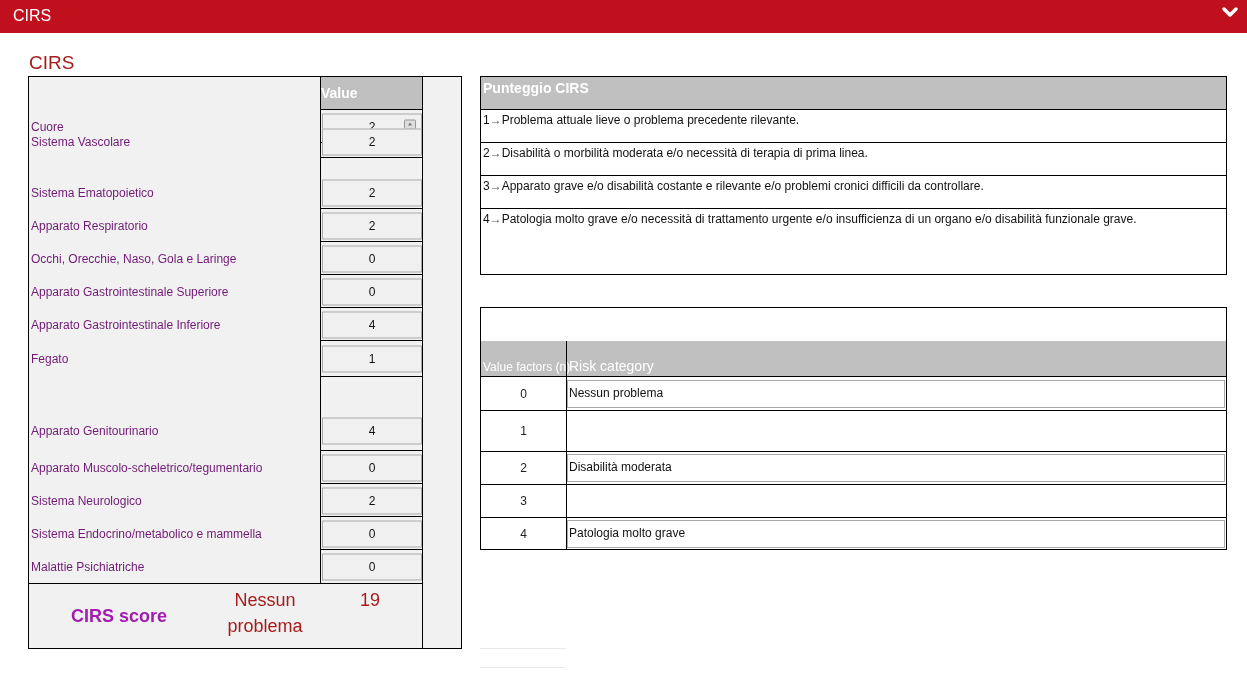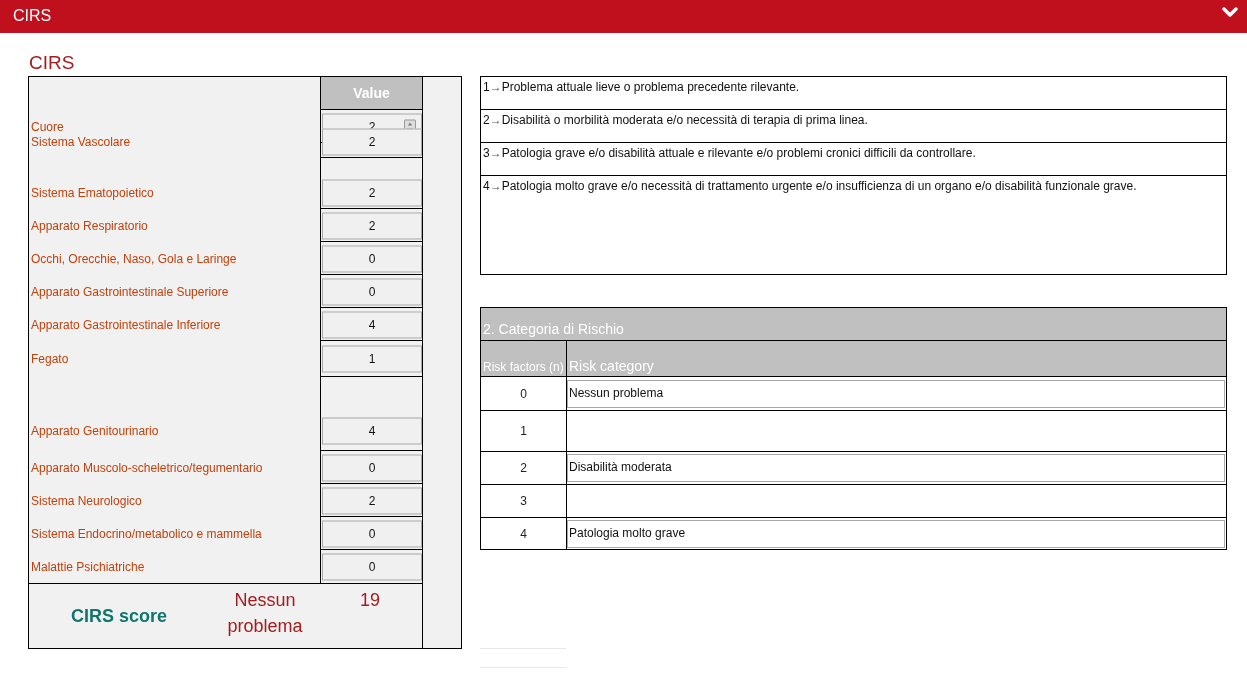--- a/index.html
+++ b/index.html
@@ -29,28 +29,28 @@
   }
   .cirs .extra-col {
     position: absolute; left: 393px; top: 0; width: 1px; height: 100%; background: #000;
   }
   .cirs .val-col-line {
     position: absolute; left: 291px; top: 0; width: 1px; height: 506px; background: #000;
   }
   .cirs .val-header {
     position: absolute; left: 292px; top: 0; width: 101px; height: 33px;
     background: #c0c0c0; color: #fff; font-weight: bold; font-size: 14px;
-    text-align: center; line-height: 33px; border-bottom: 1px solid #000;
+    text-align: left; line-height: 33px; border-bottom: 1px solid #000;
   }
   .row {
     position: absolute; left: 0; width: 393px;
   }
   .row .label {
     position: absolute; left: 2px; top: 50%; transform: translateY(-50%);
-    font-size: 12px; color: #c2410c; white-space: nowrap;
+    font-size: 12px; color: #701a75; white-space: nowrap;
   }
   .row .val {
     position: absolute; left: 293px; width: 100px; height: 27px; top: 50%; transform: translateY(-50%);
     background: #f0f0f0; border: 1px solid #a9a9a9;
     text-align: center; line-height: 25px; font-size: 12px; color: #111;
   }
   .row .sep {
     position: absolute; left: 291px; width: 102px; height: 1px; background: #000; bottom: 0;
   }
   .row .spin {
@@ -63,21 +63,21 @@
     border-bottom: 3px solid #777;
   }
   .row .spin::after {
     content: ""; position: absolute; left: 2px; top: 8px; width: 6px; height: 3px;
     border-top: 1px solid #888; border-bottom: 1px solid #888;
   }
   .score-line {
     position: absolute; left: 0; top: 506px; width: 393px; height: 1px; background: #000;
   }
   .score-label {
-    position: absolute; left: 42px; top: 529px; font-size: 18px; font-weight: bold; color: #0f766e;
+    position: absolute; left: 42px; top: 529px; font-size: 18px; font-weight: bold; color: #a21caf;
   }
   .score-text {
     position: absolute; left: 186px; top: 510px; width: 100px; text-align: center;
     font-size: 18px; color: #a61c1c; line-height: 26px;
   }
   .score-value {
     position: absolute; left: 316px; top: 510px; width: 50px; text-align: center;
     font-size: 18px; color: #a61c1c; line-height: 26px;
   }
 
@@ -209,30 +209,30 @@
     <div class="val">0</div>
   </div>
 
   <div class="score-line"></div>
   <div class="score-label">CIRS score</div>
   <div class="score-text">Nessun problema</div>
   <div class="score-value">19</div>
 </div>
 
 <div class="punt">
+  <div class="hdr">Punteggio CIRS</div>
   <div class="prow"><span>1</span><span class="arrow">→</span><span>Problema attuale lieve o problema precedente rilevante.</span></div>
   <div class="prow"><span>2</span><span class="arrow">→</span><span>Disabilità o morbilità moderata e/o necessità di terapia di prima linea.</span></div>
-  <div class="prow"><span>3</span><span class="arrow">→</span><span>Patologia grave e/o disabilità attuale e rilevante e/o problemi cronici difficili da controllare.</span></div>
+  <div class="prow"><span>3</span><span class="arrow">→</span><span>Apparato grave e/o disabilità costante e rilevante e/o problemi cronici difficili da controllare.</span></div>
   <div class="prow"><span>4</span><span class="arrow">→</span><span>Patologia molto grave e/o necessità di trattamento urgente e/o insufficienza di un organo e/o disabilità funzionale grave.</span></div>
 </div>
 
 <div class="risk">
-  <div class="rhdr">2. Categoria di Rischio</div>
   <div class="chdr">
-    <span class="c1">Risk factors (n)</span>
+    <span class="c1">Value factors (n)</span>
     <span class="c2">Risk category</span>
   </div>
   <div class="vline"></div>
   <div class="rrow" style="top:70px;height:33px">
     <span class="n">0</span>
     <div class="cat" style="line-height:24px"><span>Nessun problema</span></div>
   </div>
   <div class="rrow" style="top:103px;height:41px">
     <span class="n">1</span>
   </div>

